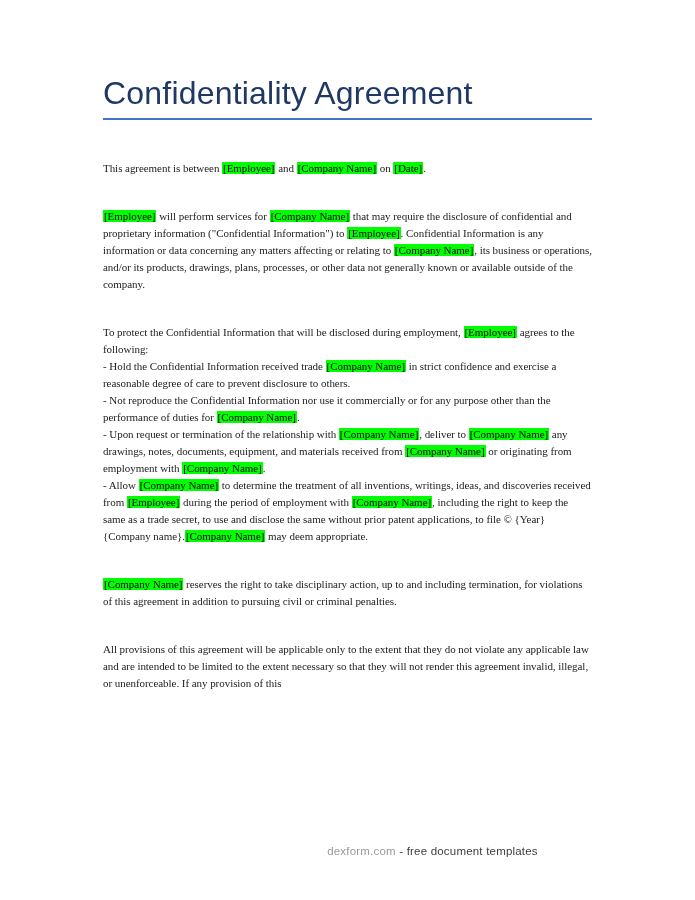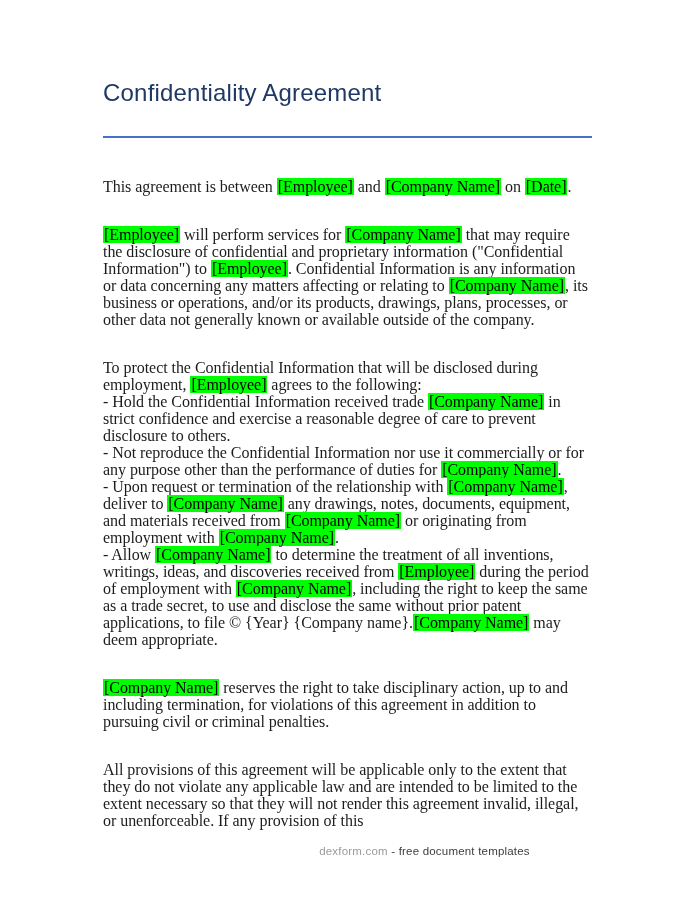--- a/index.html
+++ b/index.html
@@ -14,45 +14,45 @@
   .page {
     position: absolute; inset: 0;
     background: #ffffff;
   }
   .content {
     padding: 76px 103px 0 103px;
   }
   h1.doc-title {
     font-family: "Liberation Sans", sans-serif;
     font-weight: 400;
-    font-size: 24px;
+    font-size: 32px;
     line-height: 34px;
     color: var(--title-color, #1F3864);
     margin: 0 0 0 0;
-    padding-bottom: 26px;
+    padding-bottom: 8px;
     border-bottom: 2px solid var(--rule-color, #4472C4);
     letter-spacing: 0.2px;
   }
   .doc-body {
     margin-top: 40px;
-    font-size: 16px;
+    font-size: 11px;
     line-height: 17px;
     letter-spacing: -0.05px;
   }
   .para { margin: 0 0 31px 0; }
   .para:last-child { margin-bottom: 16px; }
   .pline { margin: 0; }
   .hl {
     background: var(--hl-color, #00FF00);
     color: #000;
     padding: 0 1px;
   }
   .footer {
     position: absolute;
-    top: 845px; left: 0;
+    top: 845px; left: 8px;
     width: 593px;
     box-sizing: border-box;
     padding-left: 256px;
     text-align: center;
     font-family: "Liberation Sans", sans-serif;
     font-size: 11.5px;
     color: #3d3d3d;
     letter-spacing: 0.2px;
   }
   .footer-link {

